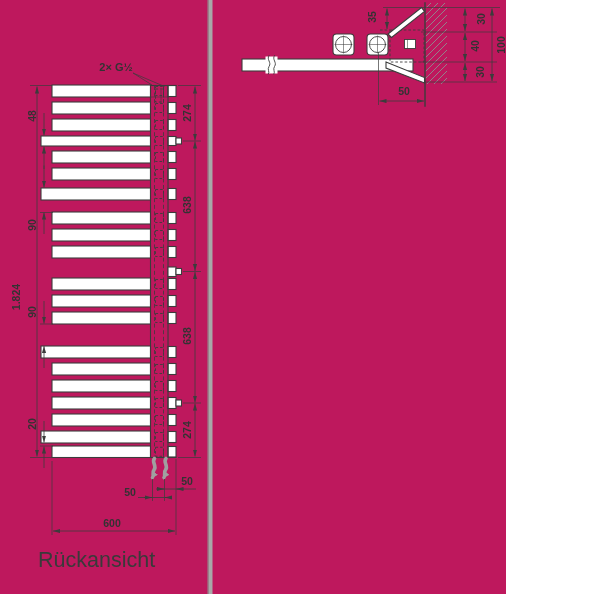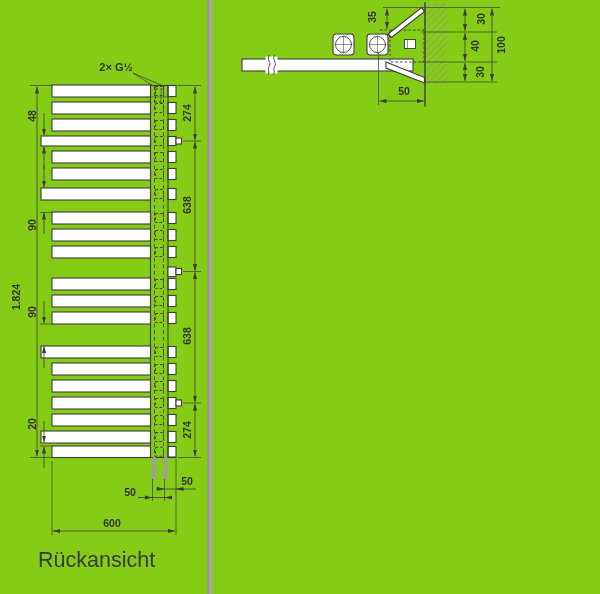--- a/index.html
+++ b/index.html
@@ -1,16 +1,16 @@
 <!DOCTYPE html>
 <html><head>
 <meta charset="utf-8">
 <style>
   html,body{margin:0;padding:0;background:#fff;}
-  #stage{position:relative;width:600px;height:594px;background:#84cc16;overflow:hidden;
+  #stage{position:relative;width:506px;height:594px;background:#be185d;overflow:hidden;
          font-family:"Liberation Sans",sans-serif;}
   svg{display:block}
   .ln  {stroke:#3c3c3c;stroke-width:1.1;fill:none;stroke-linecap:square}
   .f   {fill:#ffffff}
   .lnd {stroke:#3c3c3c;stroke-width:.9;fill:none;stroke-dasharray:2.6 2;stroke-linecap:butt}
   .lnd2{stroke:#3c3c3c;stroke-width:.8;fill:none;stroke-dasharray:4 2.6}
   .ext {stroke:#3c3c3c;stroke-width:.7;fill:none}
   .dim {stroke:#3c3c3c;stroke-width:.8;fill:none}
   .thin{stroke:#3c3c3c;stroke-width:.55;fill:none}
   .flow{stroke:#a0a0a0;stroke-width:3.6;fill:none;stroke-linecap:round}

